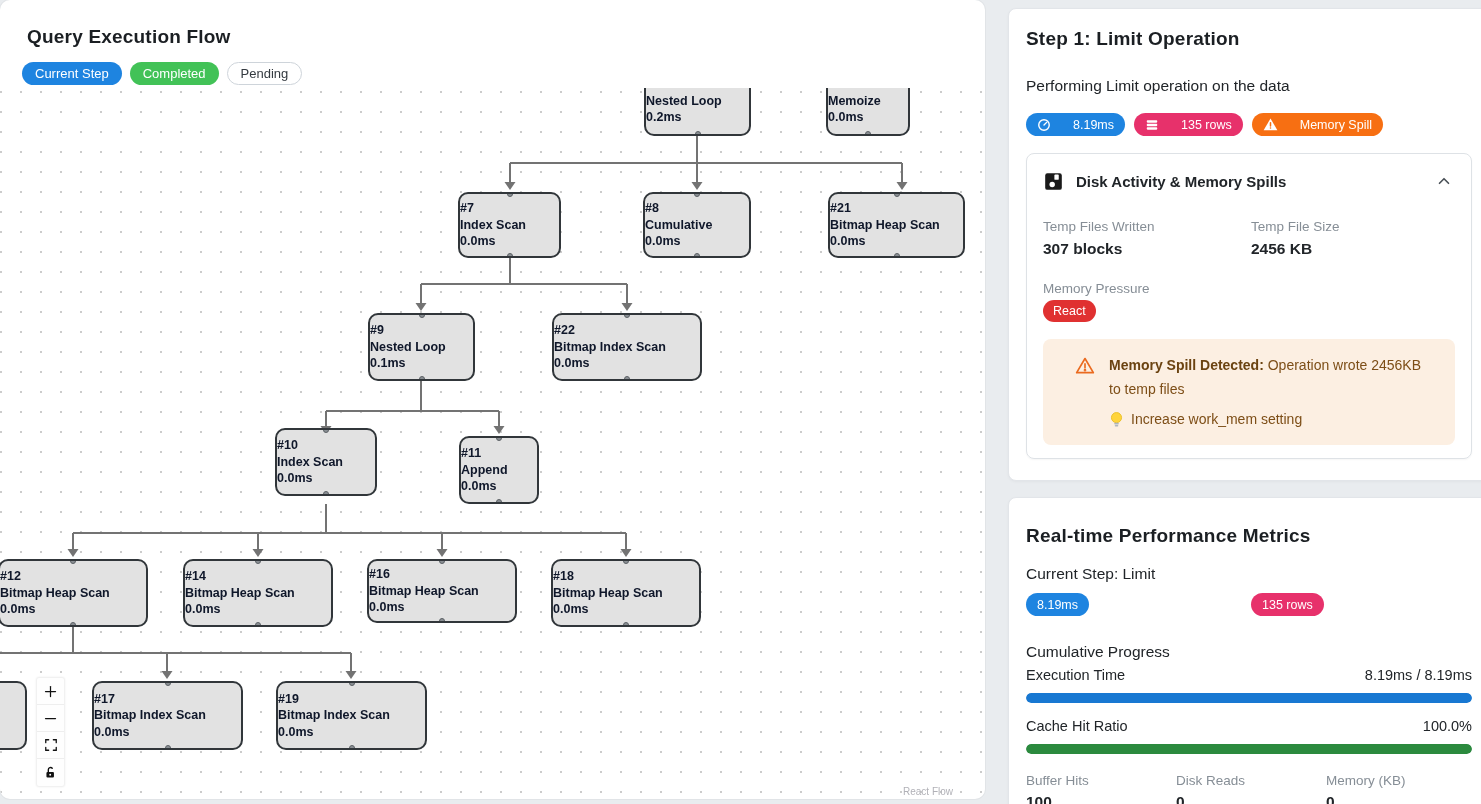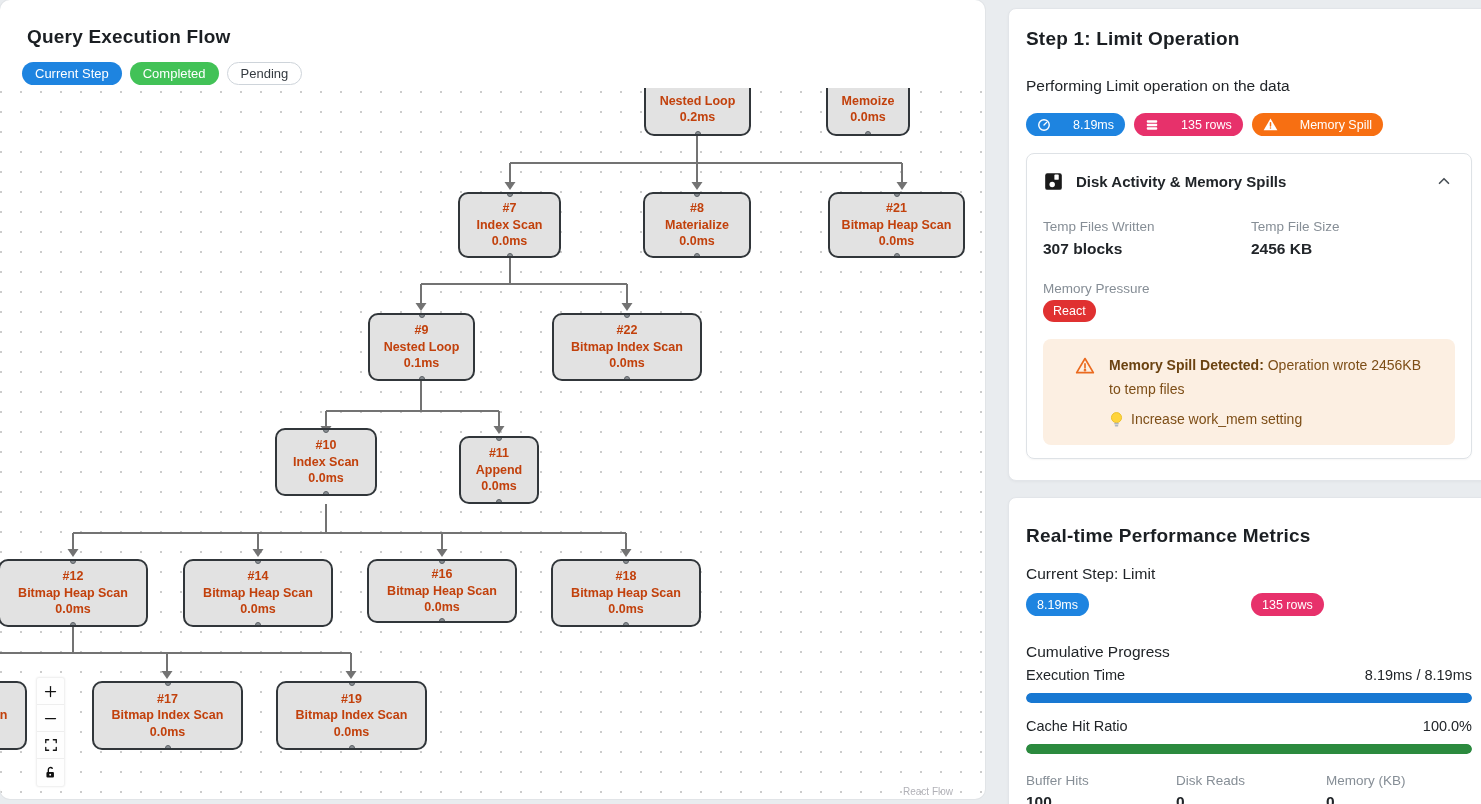--- a/index.html
+++ b/index.html
@@ -26,22 +26,22 @@
   .pill.outline { background:#fff; color:#343a40; border:1px solid #ced4da; }
 
   .flow-canvas {
     position:absolute; left:0; top:88px; width:985px; height:711px; overflow:hidden;
     background-image:radial-gradient(circle, #cccccc 1.1px, transparent 1.3px);
     background-size:20px 20px; background-position:11px 14px;
   }
   .flow-edges { position:absolute; left:0; top:0; }
   .flow-node {
     position:absolute; background:#e2e2e2; border:2px solid #31363a; border-radius:10px;
-    display:flex; flex-direction:column; align-items:center; justify-content:center;
-    font-size:12.5px; font-weight:700; color:#c2410c; line-height:16.5px;
+    display:flex; flex-direction:column; align-items:flex-start; justify-content:center;
+    font-size:12.5px; font-weight:700; color:#0f172a; line-height:16.5px;
     text-align:center; white-space:nowrap; overflow:hidden;
   }
   .flow-node .handle {
     position:absolute; left:50%; width:6px; height:6px; margin-left:-3px;
     background:#8a8f94; border:1px solid #5b6065; border-radius:50%;
   }
   .flow-node .handle.top { top:-3px; } .flow-node .handle.bottom { bottom:-3px; }
 
   .rf-controls {
     position:absolute; left:37px; top:678px; width:27px; background:#fefefe;
@@ -145,21 +145,21 @@
         </div>
         <div class="flow-node" style="left: 458px; top: 104px; width: 103px; height: 66px;">
           <div>#7</div>
           <div>Index Scan</div>
           <div>0.0ms</div>
           <span class="handle top"></span>
           <span class="handle bottom"></span>
         </div>
         <div class="flow-node" style="left: 643px; top: 104px; width: 108px; height: 66px;">
           <div>#8</div>
-          <div>Materialize</div>
+          <div>Cumulative</div>
           <div>0.0ms</div>
           <span class="handle top"></span>
           <span class="handle bottom"></span>
         </div>
         <div class="flow-node" style="left: 828px; top: 104px; width: 137px; height: 66px;">
           <div>#21</div>
           <div>Bitmap Heap Scan</div>
           <div>0.0ms</div>
           <span class="handle top"></span>
           <span class="handle bottom"></span>

